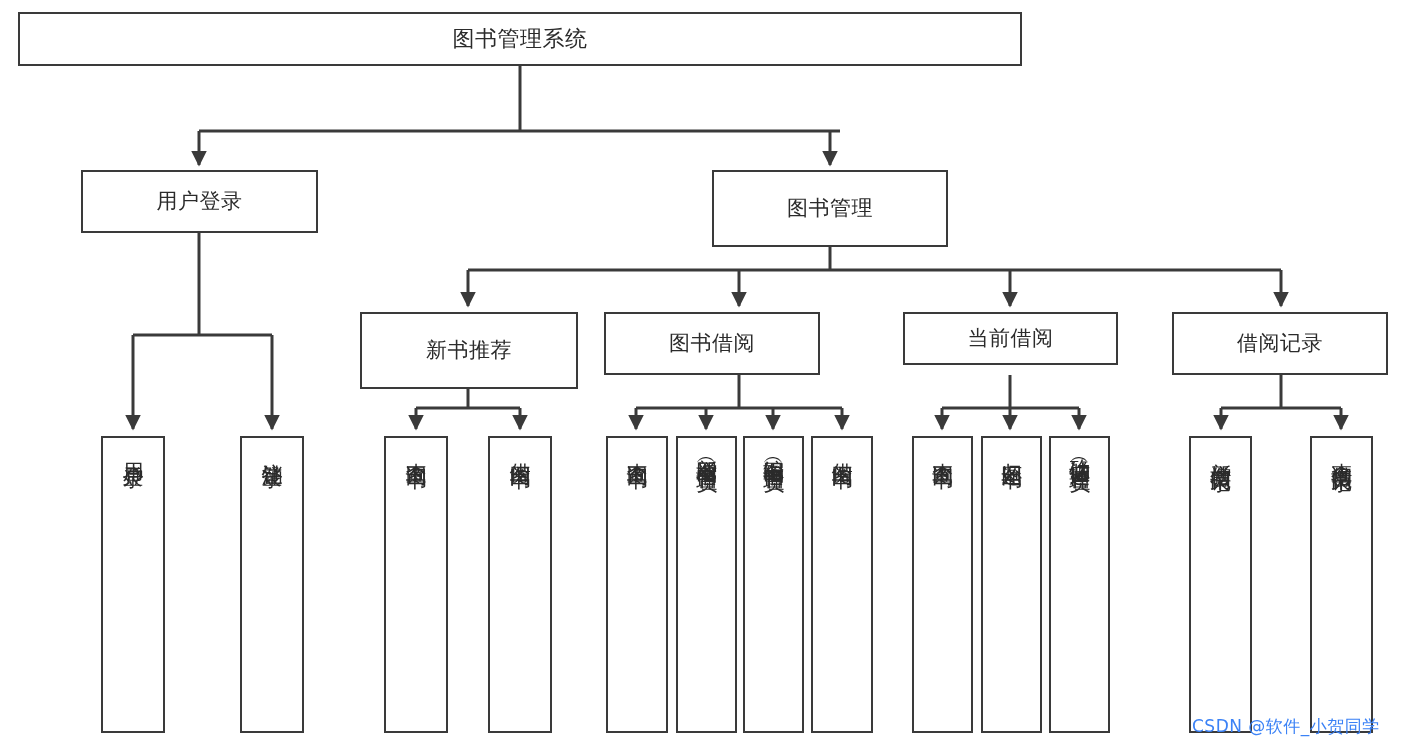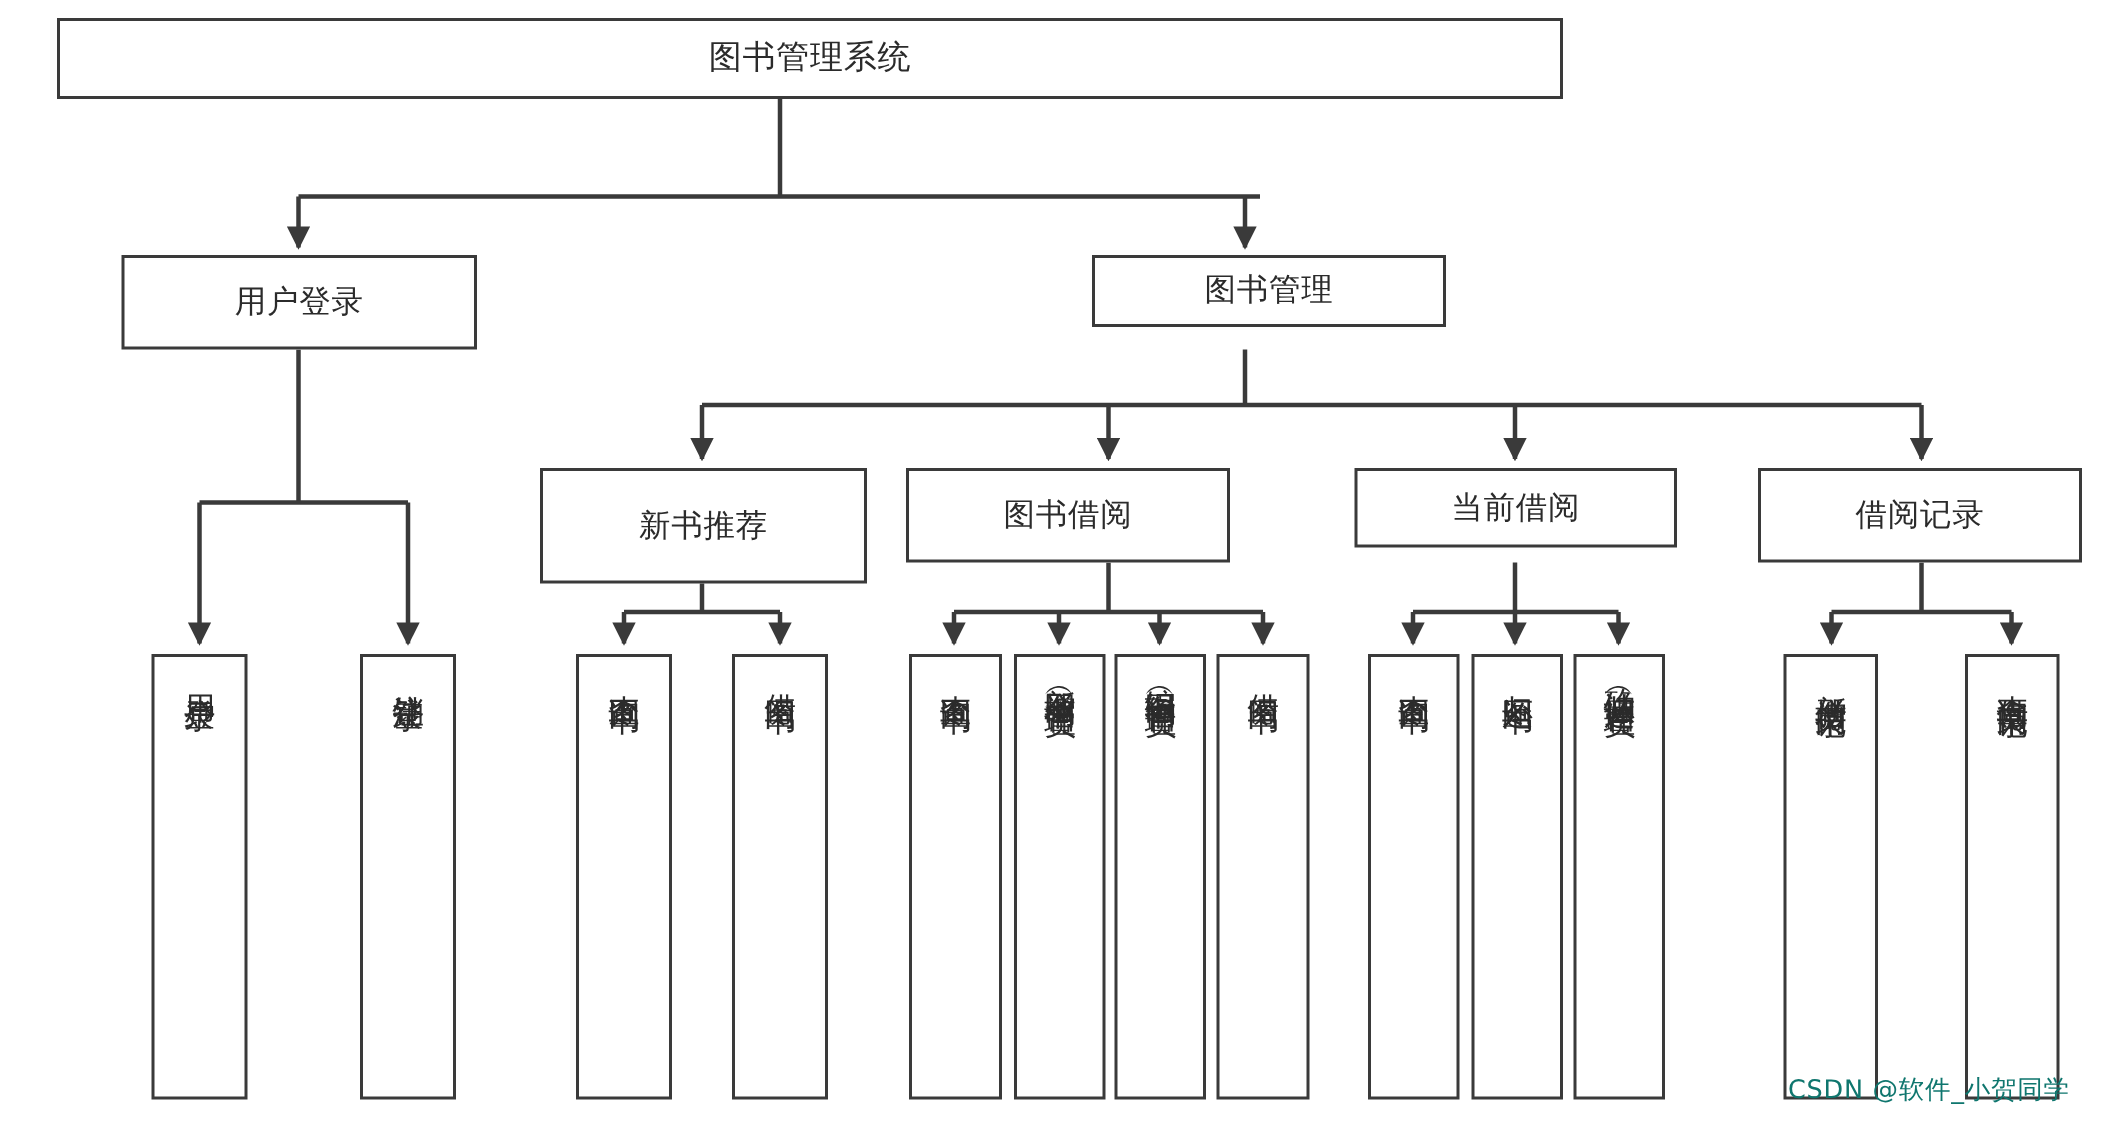--- a/index.html
+++ b/index.html
@@ -62,21 +62,21 @@
     letter-spacing: 2px;
     white-space: nowrap;
     margin-top: 8px;
   }
   .node.v.tall .lbl {
     margin-top: 4px;
   }
   .watermark {
     position: absolute;
     font-size: 17px;
-    color: #0f766e;
+    color: #3b82f6;
     letter-spacing: 0.5px;
     white-space: nowrap;
     font-family: "DejaVu Sans", "Liberation Sans", sans-serif;
   }
 </style>
 </head>
 <body>
 
 <div id="canvas">
 
@@ -123,28 +123,28 @@
       <path d="M 1010 408 L 1010 429" marker-end="url(#arrow)"></path>
       <path d="M 1079 408 L 1079 429" marker-end="url(#arrow)"></path>
 
       <path d="M 1281 375 L 1281 408"></path>
       <path d="M 1221 408 L 1341 408"></path>
       <path d="M 1221 408 L 1221 429" marker-end="url(#arrow)"></path>
       <path d="M 1341 408 L 1341 429" marker-end="url(#arrow)"></path>
     </g>
   </svg>
 
-  <div class="node h" id="node-root" style="left:18px; top:12px; width:1004px; height:54px;margin-left:20px;">
+  <div class="node h" id="node-root" style="left:18px; top:12px; width:1004px; height:54px;">
     <span class="lbl">图书管理系统</span>
   </div>
 
   <div class="node h" style="left:81px; top:170px; width:237px; height:63px;">
     <span class="lbl">用户登录</span>
   </div>
-  <div class="node h" style="left:712px; top:170px; width:236px; height:48px;margin-left:16px;">
+  <div class="node h" style="left:712px; top:170px; width:236px; height:77px;">
     <span class="lbl">图书管理</span>
   </div>
 
   <div class="node h" style="left:360px; top:312px; width:218px; height:77px;">
     <span class="lbl">新书推荐</span>
   </div>
   <div class="node h" style="left:604px; top:312px; width:216px; height:63px;justify-content:center;">
     <span class="lbl">图书借阅</span>
   </div>
   <div class="node h" style="left:903px; top:312px; width:215px; height:53px;">

